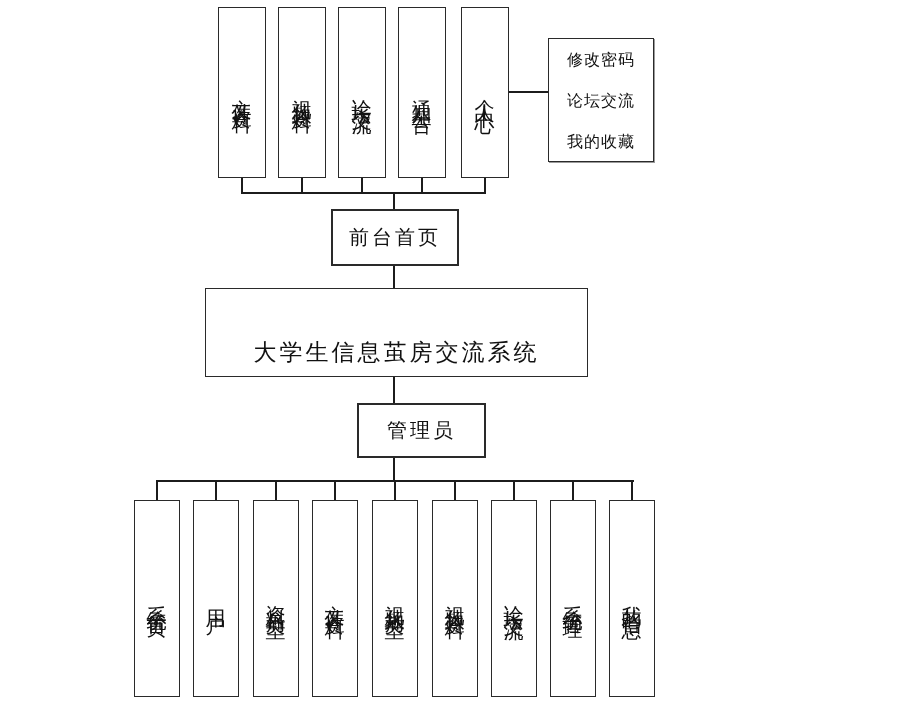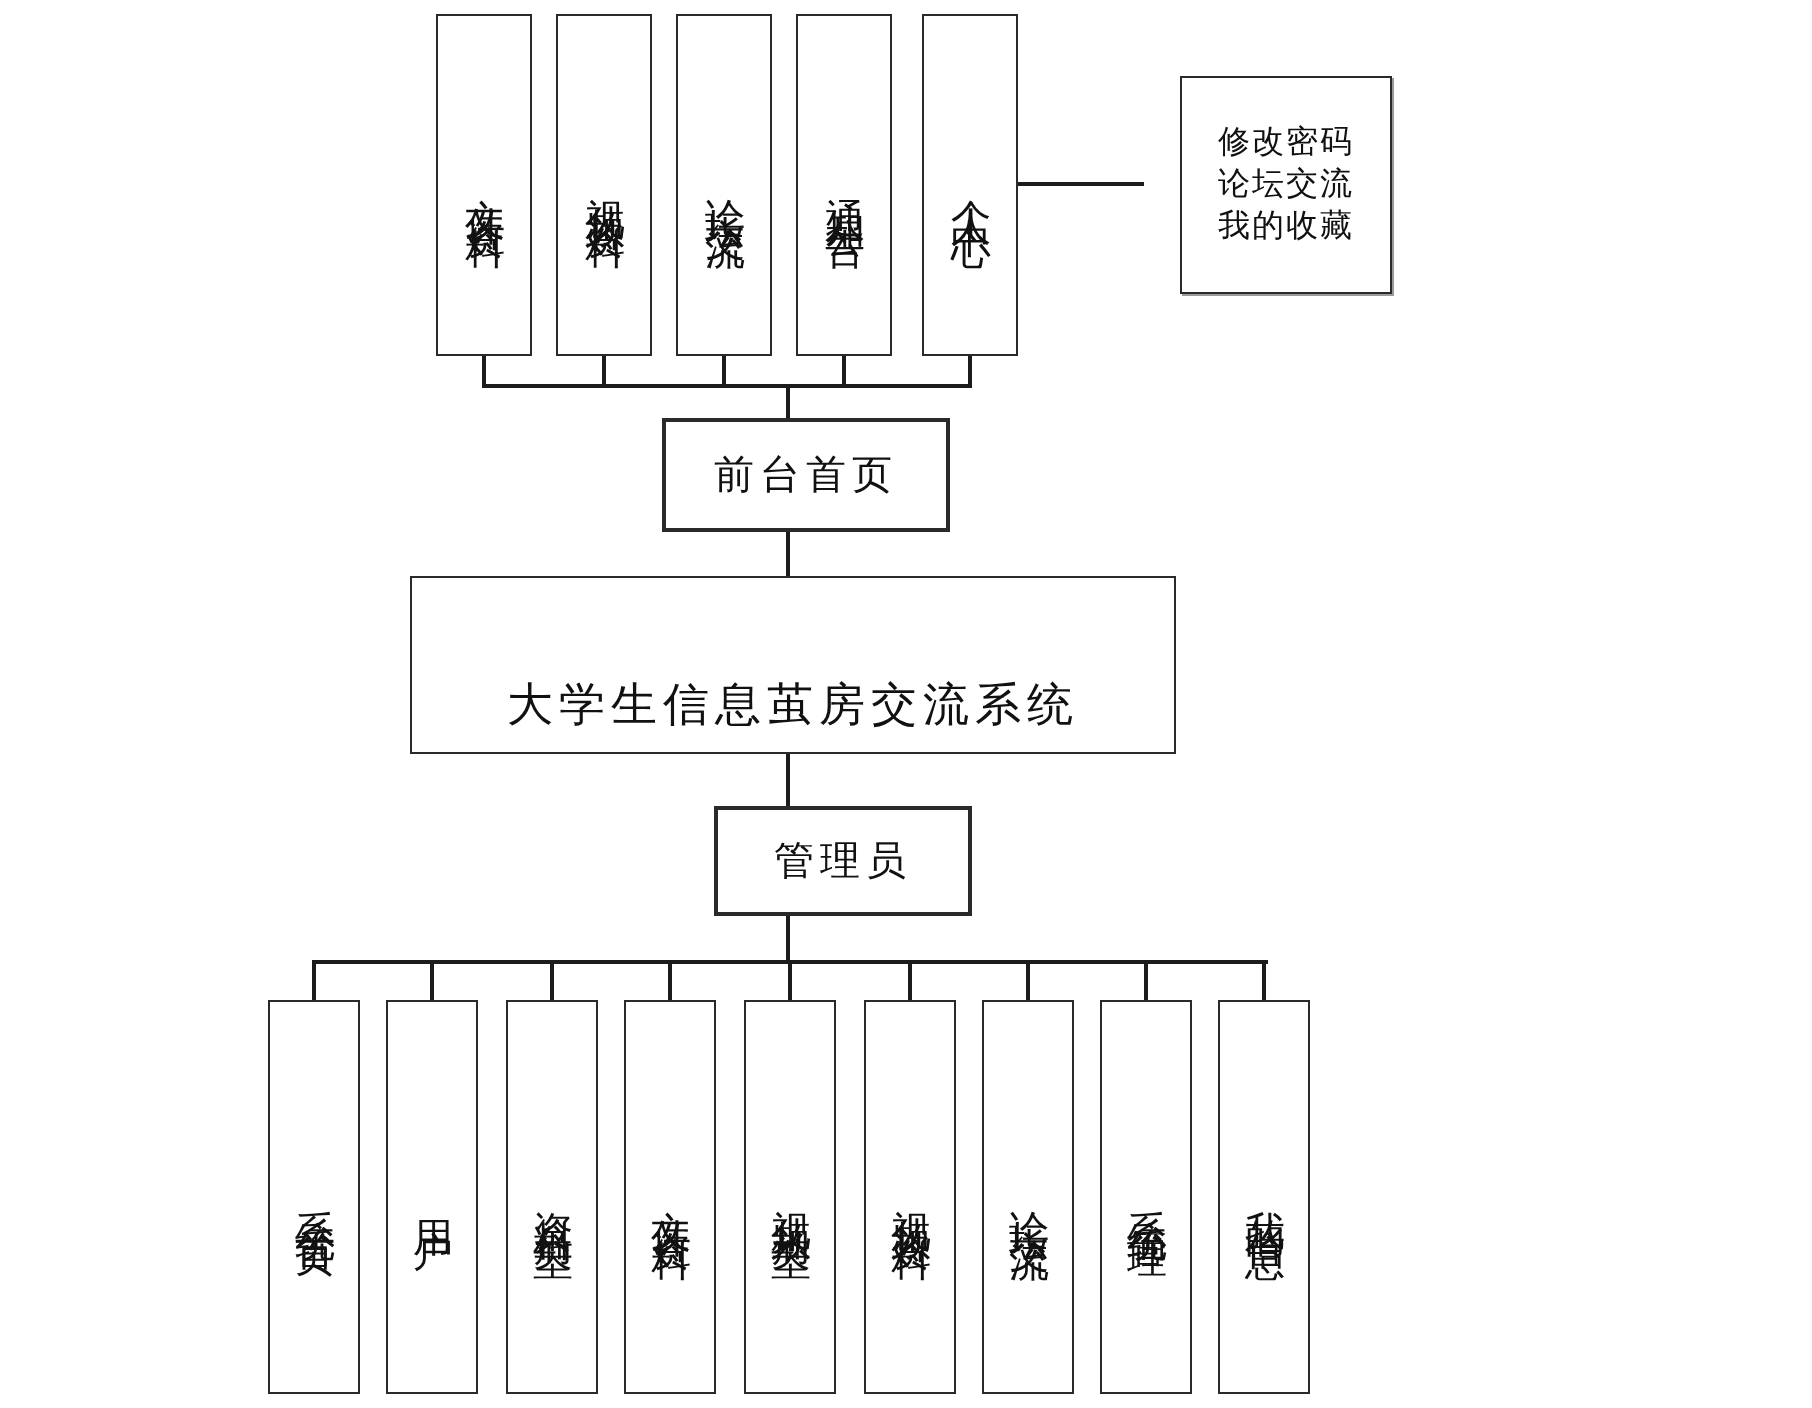--- a/index.html
+++ b/index.html
@@ -92,27 +92,27 @@
   <div class="box" style="left:338px; top:7px; width:48px; height:171px;">
     <span class="vtext">论坛交流</span>
   </div>
   <div class="box" style="left:398px; top:7px; width:48px; height:171px;">
     <span class="vtext">通知公告</span>
   </div>
   <div class="box" style="left:461px; top:7px; width:48px; height:171px;">
     <span class="vtext">个人中心</span>
   </div>
 
-  <div class="box menu-box" style="left:590px; top:38px; width:106px; height:109px;">
+  <div class="box menu-box" style="left:548px; top:38px; width:106px; height:124px;gap:20px;">
     <span>修改密码</span>
     <span>论坛交流</span>
     <span>我的收藏</span>
   </div>
 
-  <div class="box heavy" style="left:331px; top:209px; width:144px; height:57px;">
+  <div class="box heavy" style="left:331px; top:209px; width:128px; height:57px;">
     <span class="htext">前台首页</span>
   </div>
 
   <div class="box" style="left:205px; top:288px; width:383px; height:89px;">
     <span class="title-text">大学生信息茧房交流系统</span>
   </div>
 
   <div class="box heavy" style="left:331px; top:403px; width:129px; height:55px;margin-left:26px;">
     <span class="htext">管理员</span>
   </div>

